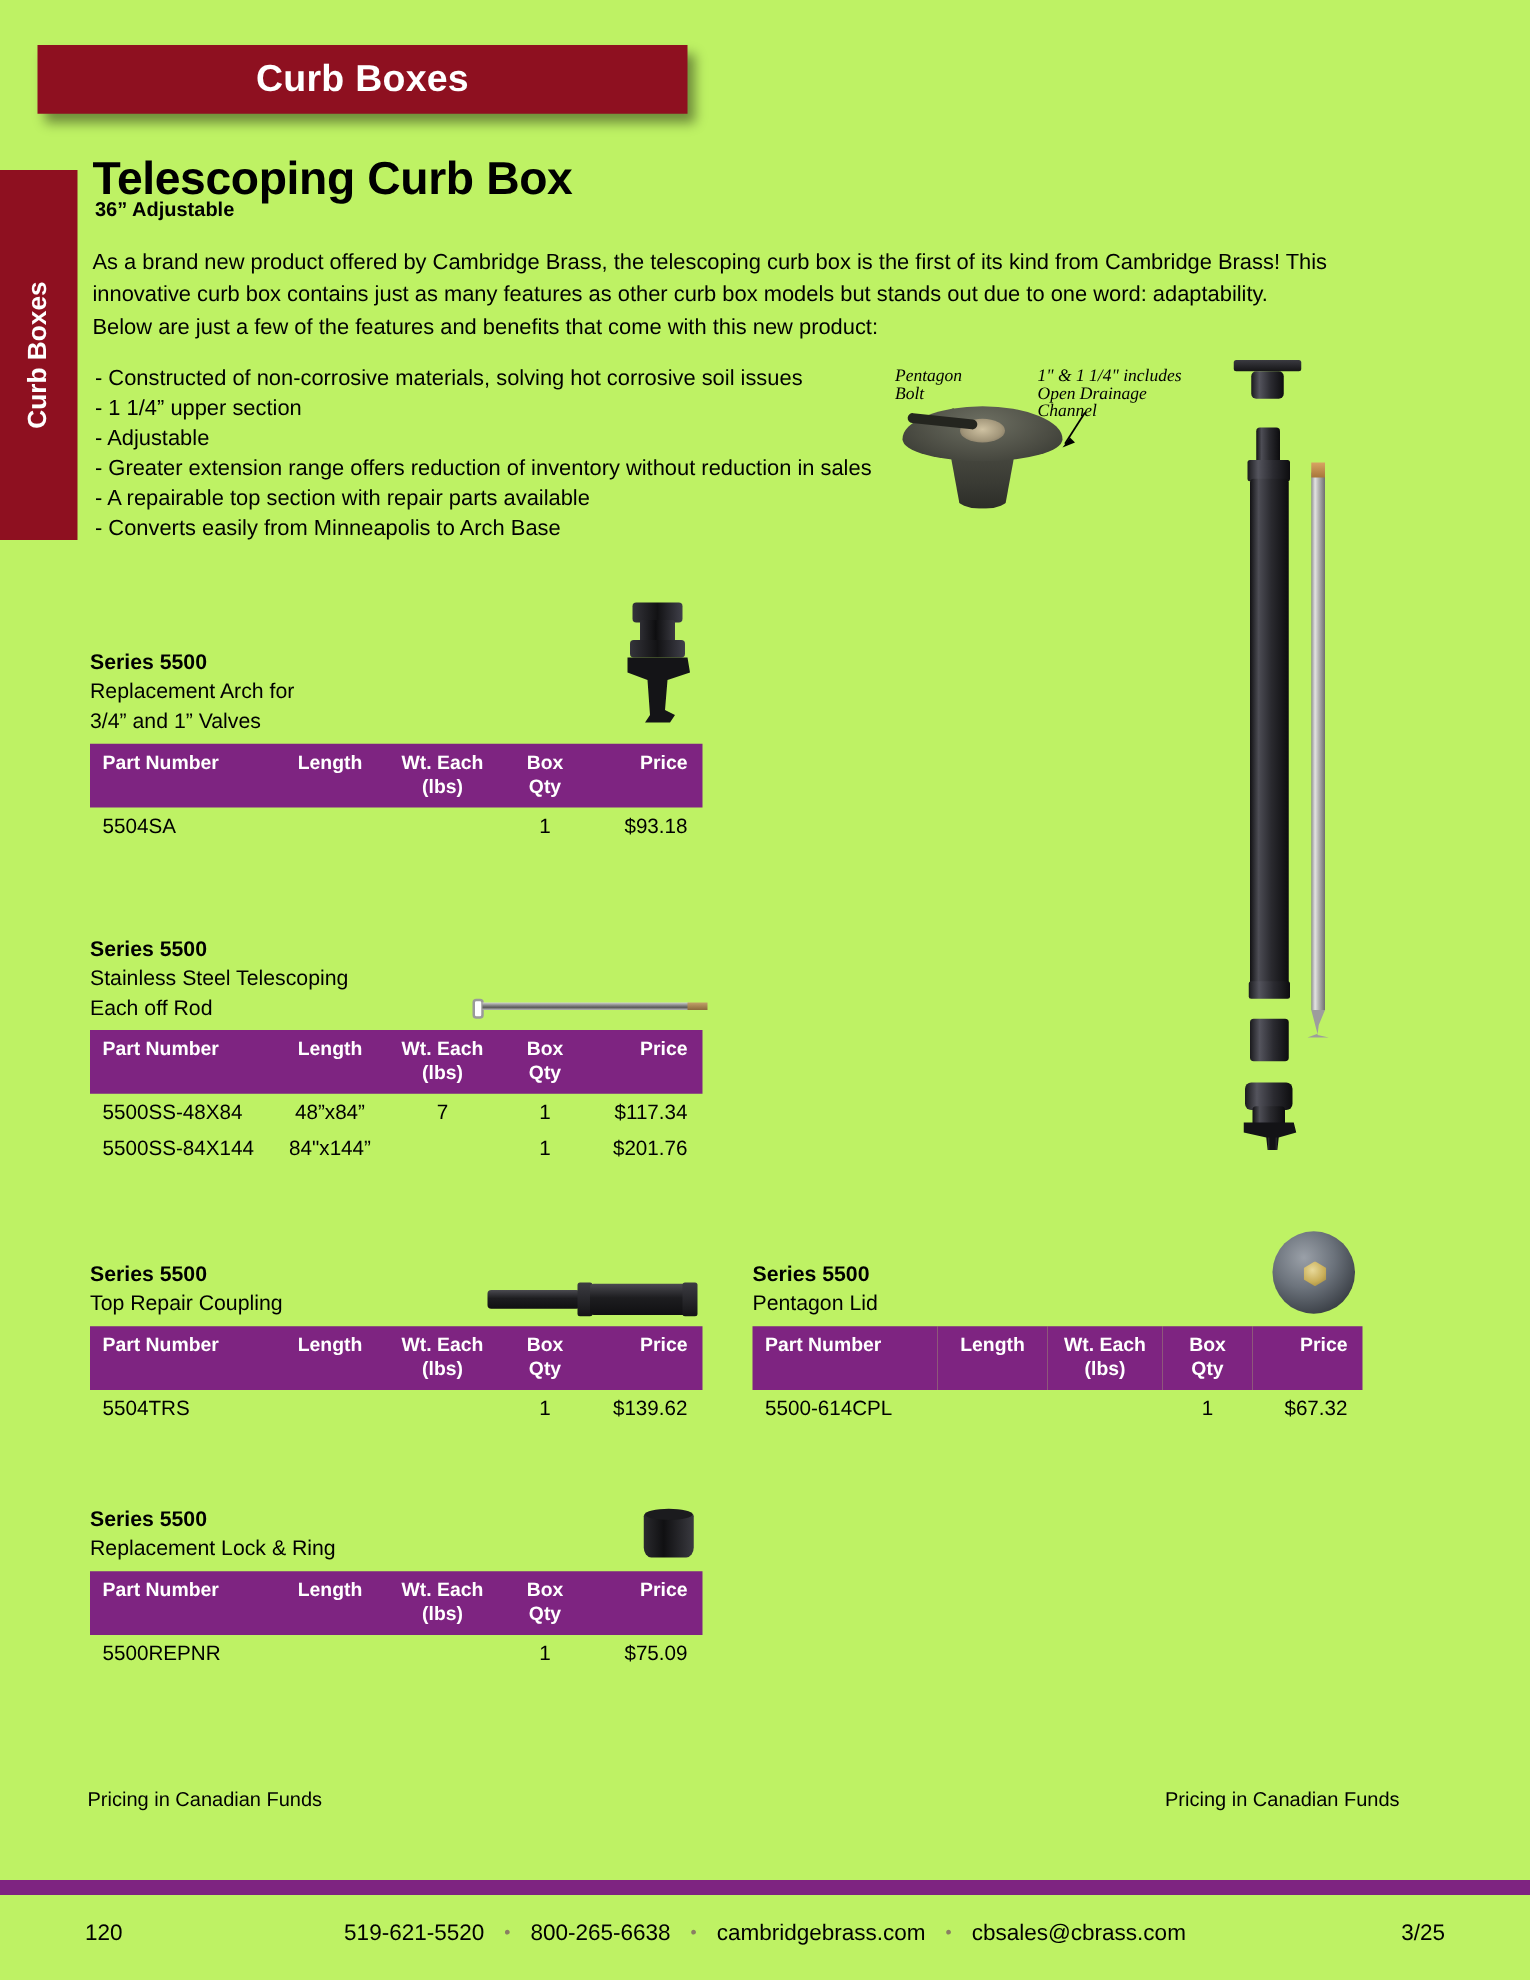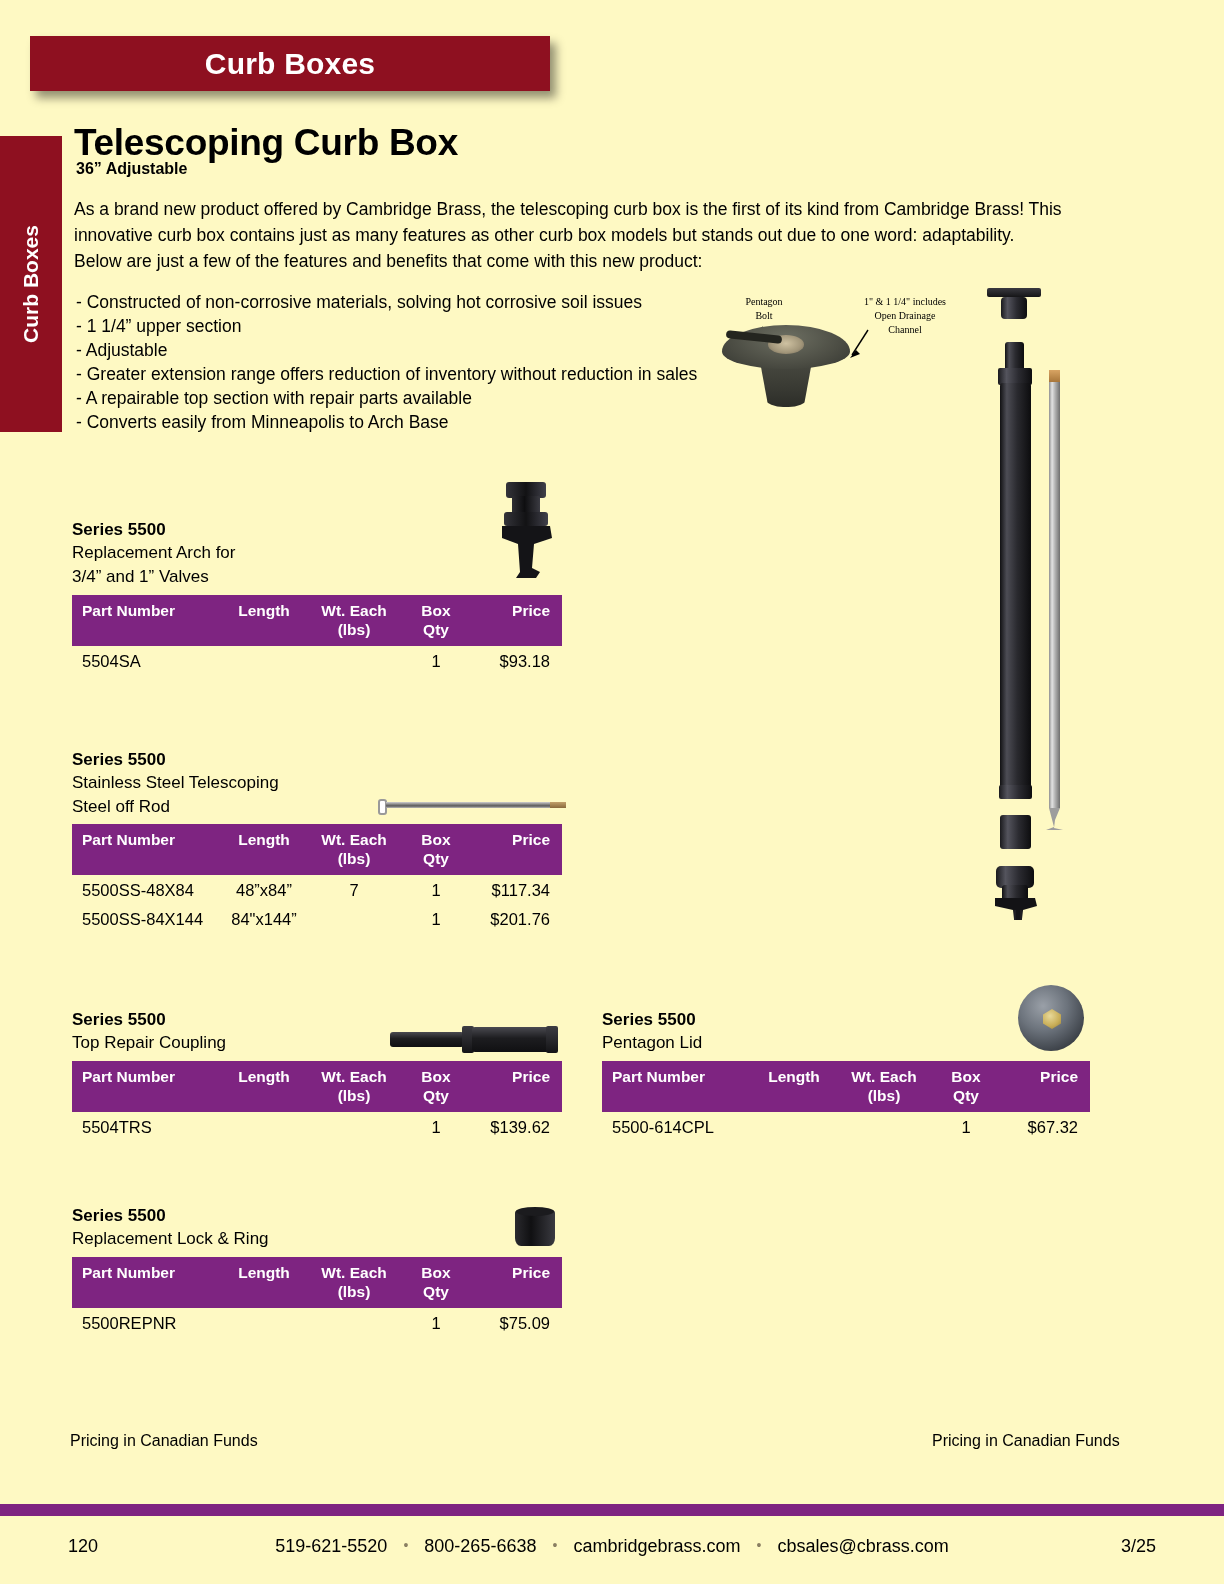--- a/index.html
+++ b/index.html
@@ -9,21 +9,21 @@
   }
   body {
     font-family: "Liberation Sans", sans-serif;
     color: #000000;
   }
   #page {
     position: relative;
     width: 1224px;
     height: 1584px;
     overflow: hidden;
-    background: #fef9c3;
+    background: #bef264;
   }
 
   
   .banner {
     position: absolute;
     left: 30px;
     top: 36px;
     width: 520px;
     height: 55px;
     background: #8e1020;
@@ -177,24 +177,24 @@
     position: absolute;
     right: 68px;
     top: 0;
   }
 
   
   .anno-wrap { position: absolute; }
   .anno-text {
     position: absolute;
     font-family: "Liberation Serif", serif;
-    font-size: 10px;
+    font-size: 14px;
     line-height: 14px;
-    text-align: center;
     white-space: nowrap;
+    font-style: italic;
   }
 
   
   .photo { position: absolute; }
   .lid-body {
     position: absolute;
     left: 22px; top: 40px;
     width: 128px; height: 44px;
     background: radial-gradient(ellipse at 50% 30%, #6d6f62 0%, #4b4c43 62%, #343630 100%);
     border-radius: 50% / 60% 60% 40% 40%;
@@ -437,21 +437,21 @@
     <div class="arch-neck" style="left:24px; top:14px; width:28px; height:18px;"></div>
     <div class="arch-collar" style="left:16px; top:30px; width:44px; height:14px;"></div>
     <svg width="80" height="110" style="position:absolute;left:0;top:0;">
       <path d="M14,44 L62,44 L64,56 L46,62 L44,86 L52,90 L48,96 L28,96 L32,90 L30,62 L14,56 Z" fill="#141417"></path>
     </svg>
   </div>
 
   <div class="block" style="left:72px; top:748px; width:490px;">
     <div class="block-series">Series 5500</div>
     <div class="block-desc">Stainless Steel Telescoping</div>
-    <div class="block-desc">Steel off Rod</div>
+    <div class="block-desc">Each off Rod</div>
 
     <table class="price" style="width:490px; margin-top:6px;">
       <colgroup>
         <col style="width:148px">
           <col style="width:88px">
           <col style="width:92px">
           <col style="width:72px">
           <col style="width:90px">
       </colgroup>
       <thead>

